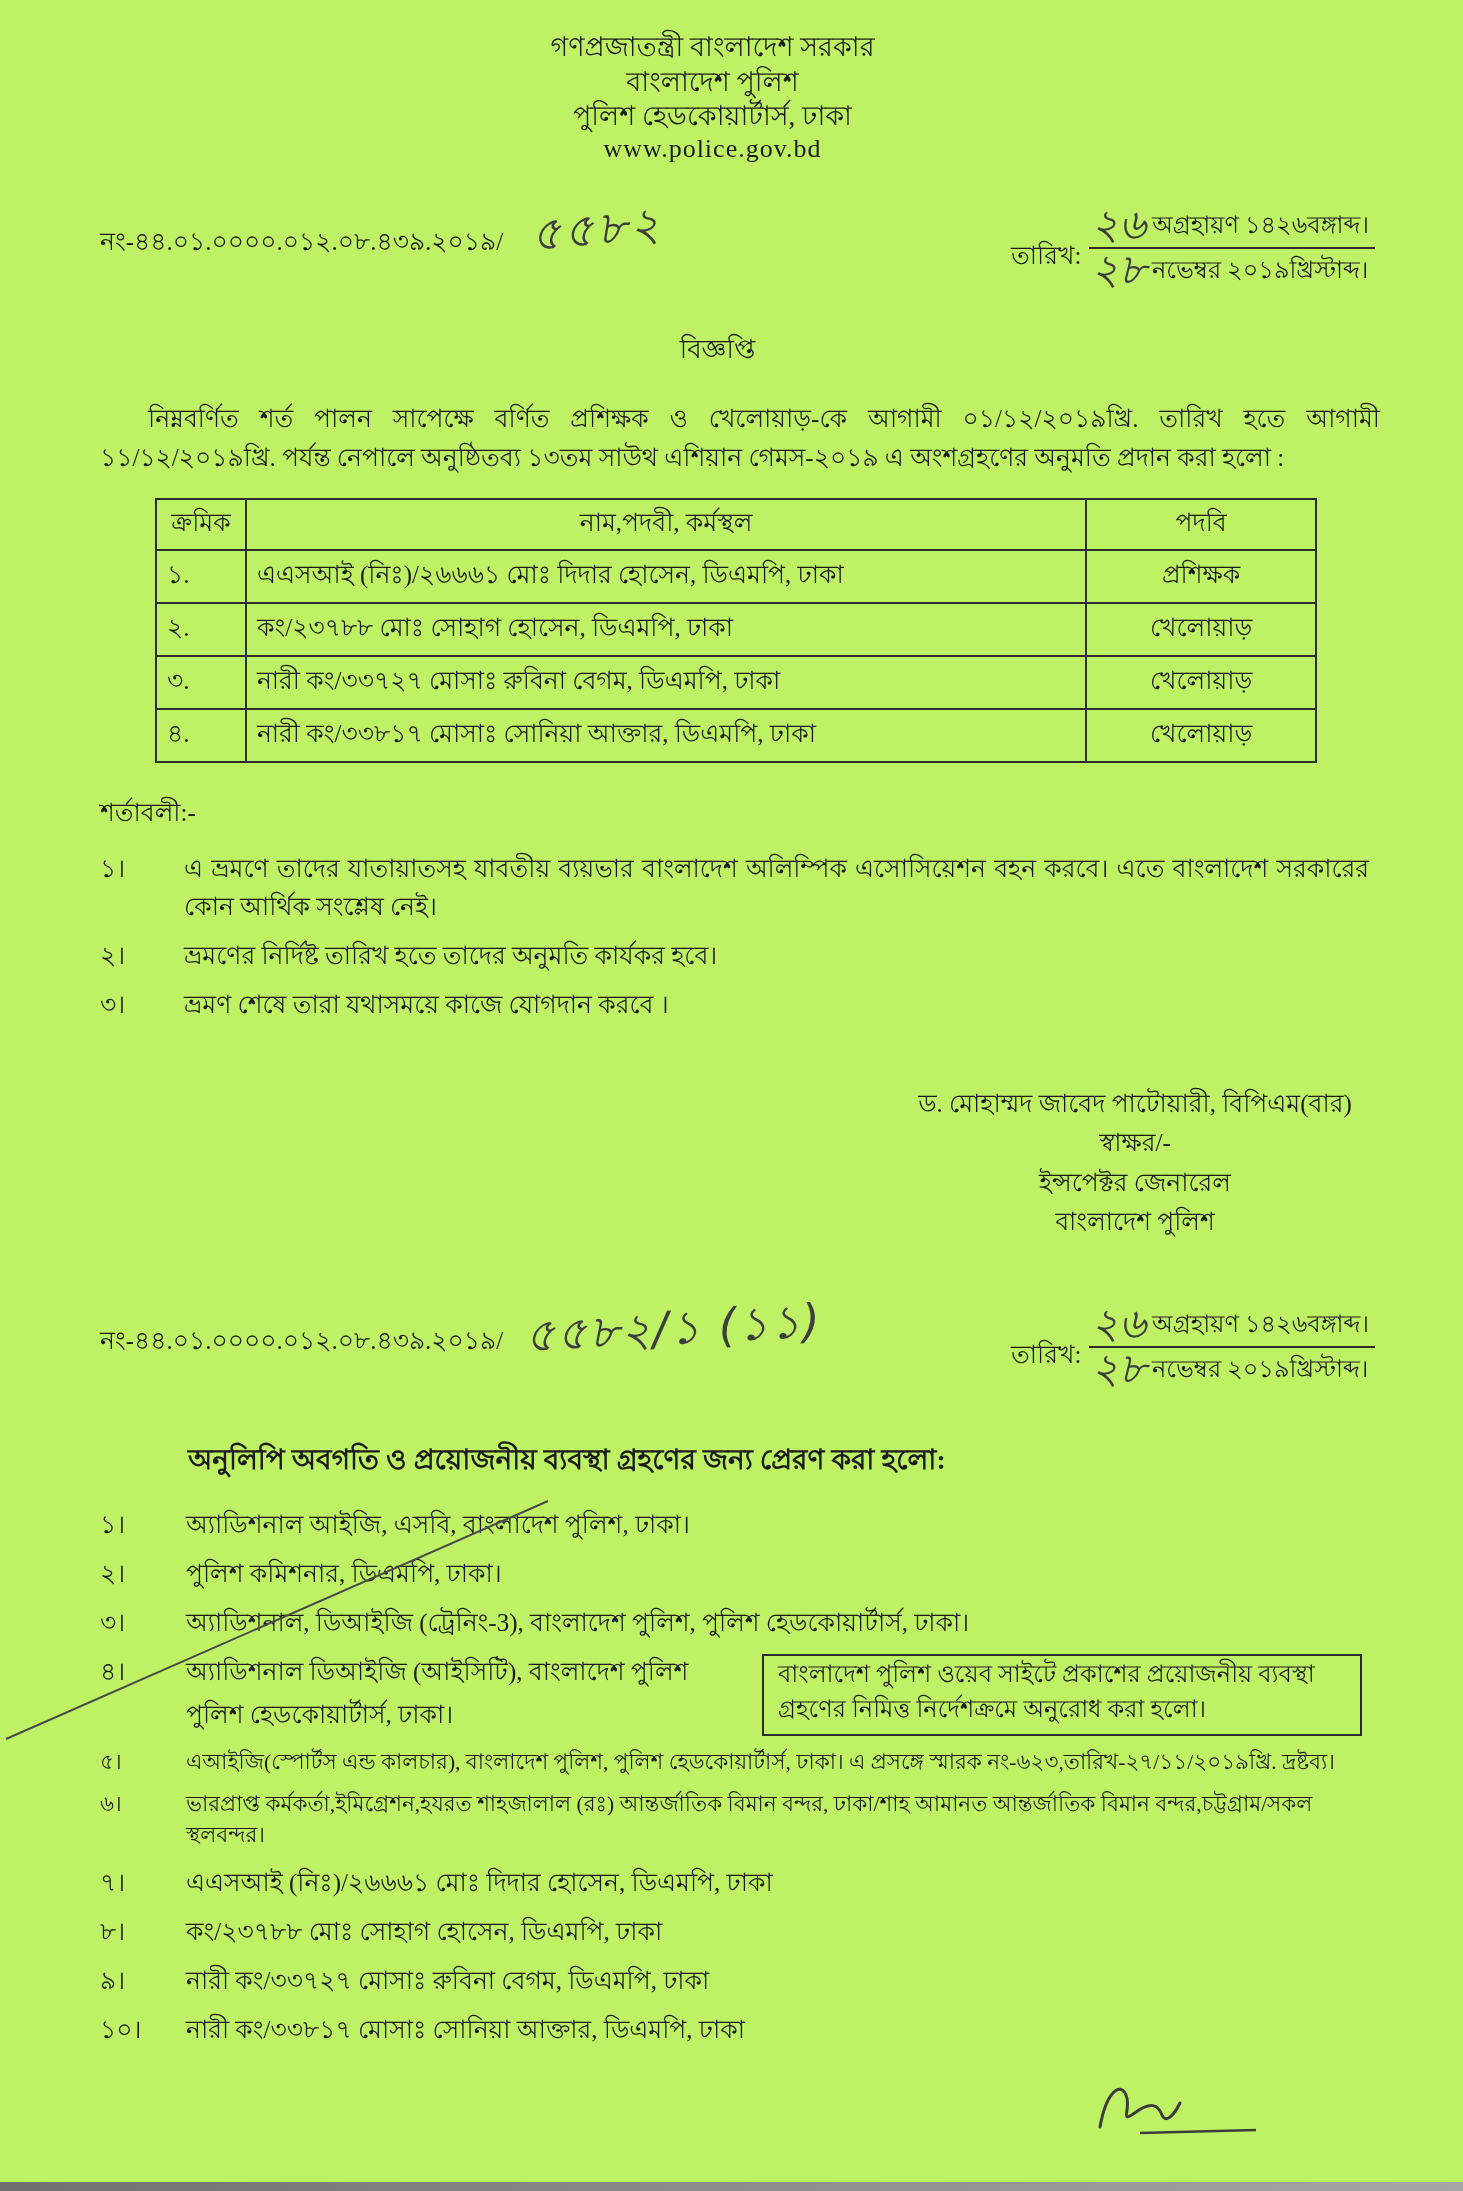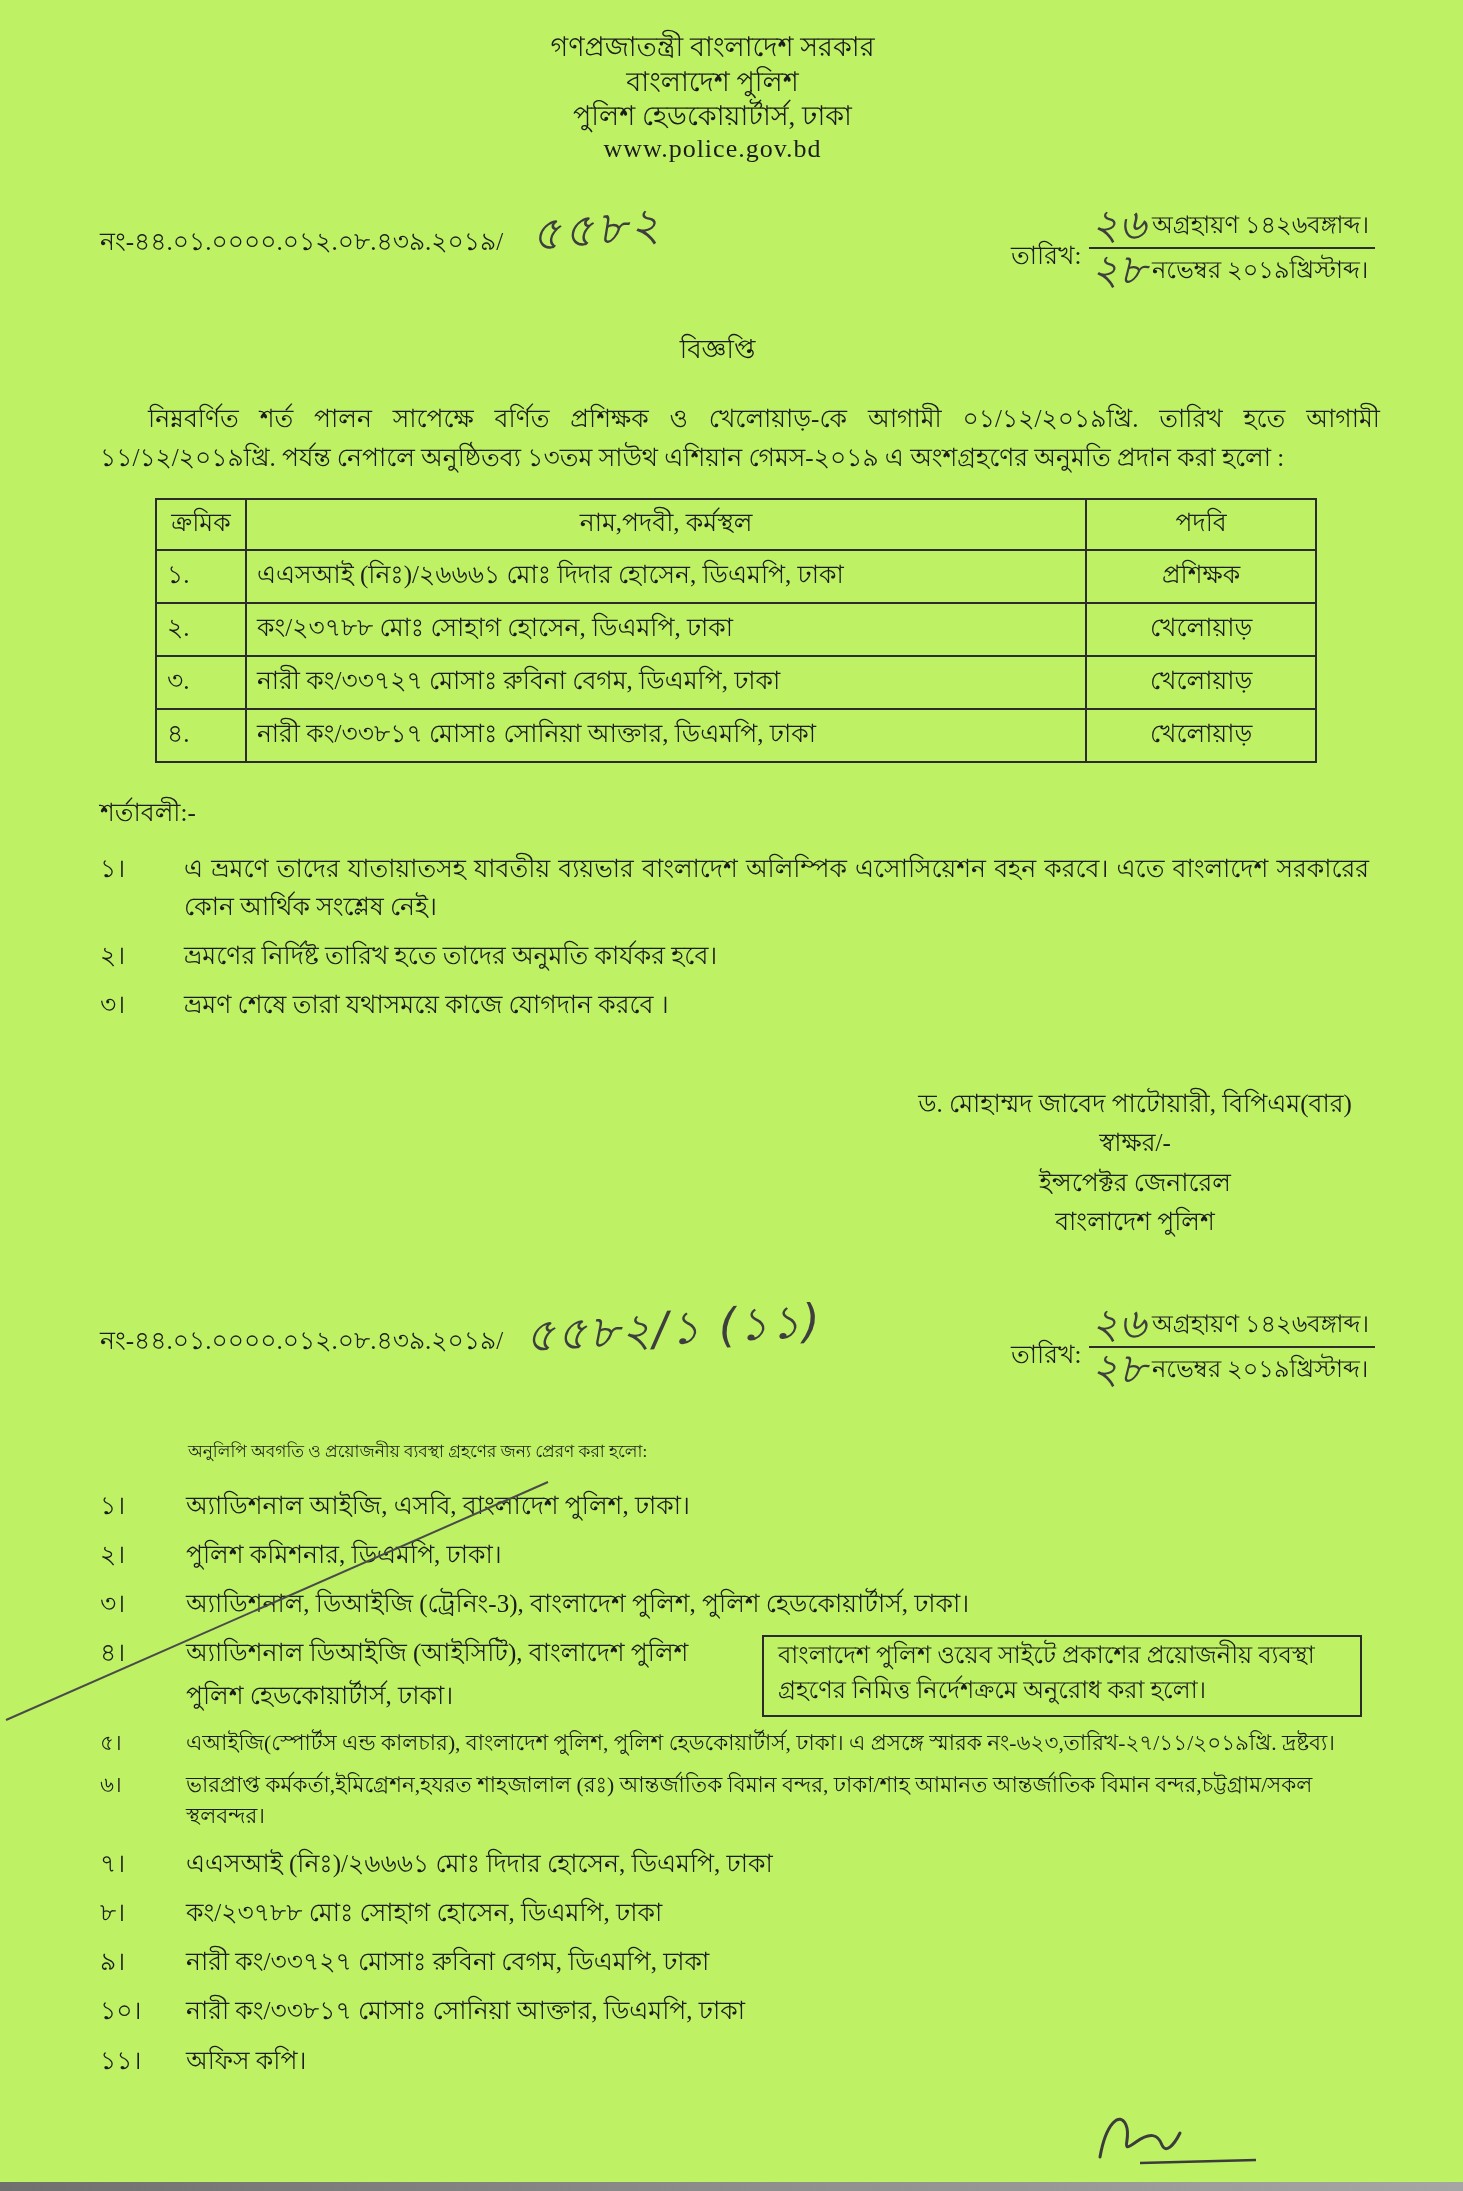--- a/index.html
+++ b/index.html
@@ -54,21 +54,21 @@
   .cond-list { margin-top: 14px; }
   .cond-item { display: flex; font-size: 25px; line-height: 1.55; margin-top: 10px; }
   .cond-num { width: 84px; flex: none; }
   .cond-text { width: 1185px; text-align: justify; }
 
   
   .sig1 { margin: 60px 0 0 775px; width: 520px; text-align: center; font-size: 25px; line-height: 1.5; }
   .sig1 .sig-line { margin-top: 2px; }
 
   
-  .cc-intro { font-size: 17px; margin: 48px 0 0 88px; }
+  .cc-intro { font-size: 28px; margin: 48px 0 0 88px; font-weight: bold; }
   .cc-section { position: relative; margin-top: 22px; }
   .cc-item { display: flex; font-size: 25px; line-height: 1.45; margin-top: 13px; }
   .cc-num { width: 86px; flex: none; }
   .cc-text { flex: 1; }
   .cc-item.small { font-size: 21.5px; margin-top: 11px; }
   .cc4-left { width: 560px; flex: none; }
   .web-note-box { width: 600px; border: 2px solid #2b2b2b; border-left-width: 2.5px; padding: 1px 14px 7px 14px; font-size: 24px; line-height: 1.45; margin-left: 16px; align-self: flex-start; }
   .stroke-overlay { position: absolute; left: -100px; top: -20px; pointer-events: none; }
 
   
@@ -219,24 +219,20 @@
       <span class="cc-text">কং/২৩৭৮৮ মোঃ সোহাগ হোসেন, ডিএমপি, ঢাকা</span>
     </div>
     <div class="cc-item">
       <span class="cc-num">৯।</span>
       <span class="cc-text">নারী কং/৩৩৭২৭ মোসাঃ রুবিনা বেগম, ডিএমপি, ঢাকা</span>
     </div>
     <div class="cc-item">
       <span class="cc-num">১০।</span>
       <span class="cc-text">নারী কং/৩৩৮১৭ মোসাঃ সোনিয়া আক্তার, ডিএমপি, ঢাকা</span>
     </div>
-    <div class="cc-item">
-      <span class="cc-num">১১।</span>
-      <span class="cc-text">অফিস কপি।</span>
-    </div>
   </div>
 
   <div class="sig2">
     <div class="sig2-squiggle">
       <svg width="200" height="66">
         <path d="M30,52 C36,18 50,6 56,20 C62,34 48,50 66,37 C80,27 88,29 92,40 C96,49 104,40 110,28" fill="none" stroke="#3c3c3c" stroke-width="3" stroke-linecap="round"></path>
         <line x1="70" y1="58" x2="186" y2="55" stroke="#3c3c3c" stroke-width="2.5"></line>
       </svg>
     </div>
 

